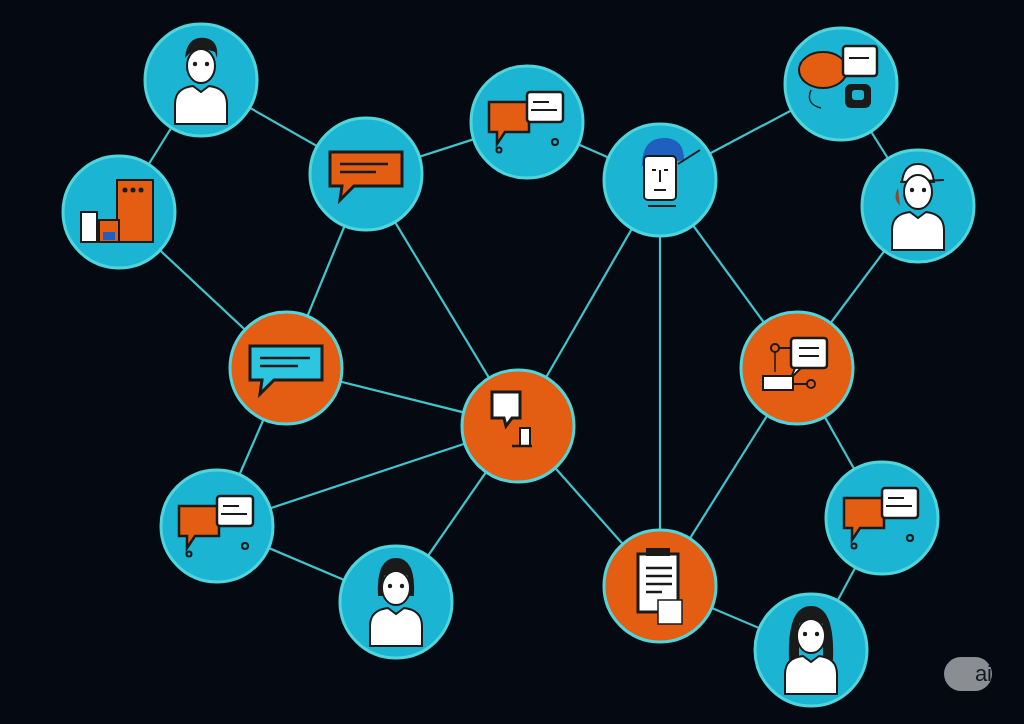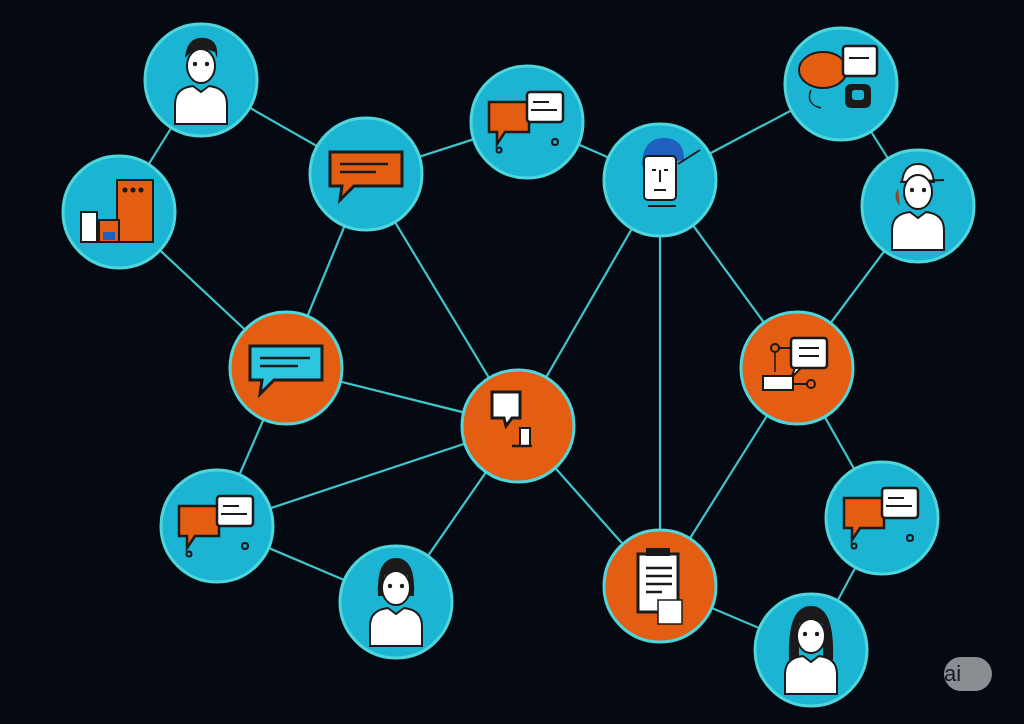--- a/index.html
+++ b/index.html
@@ -1,18 +1,18 @@
 <!DOCTYPE html>
 <html><head>
 <meta charset="utf-8">
 <style>
   html,body{margin:0;padding:0;background:#050a12;}
   body{width:1024px;height:724px;position:relative;overflow:hidden;font-family:"Liberation Sans",sans-serif;}
   svg{position:absolute;left:0;top:0;}
-  .badge{position:absolute;left:944px;top:657px;width:48px;height:34px;border-radius:17px;background:#8a8e93;color:#15191f;font-size:22px;line-height:34px;text-align:left;font-family:"Liberation Sans",sans-serif;}
+  .badge{position:absolute;left:944px;top:657px;width:48px;height:34px;border-radius:17px;background:#8a8e93;color:#15191f;font-size:22px;line-height:34px;text-align:right;font-family:"Liberation Sans",sans-serif;}
 </style>
 </head>
 <body>
 
 <svg id="net" width="1024" height="724" viewBox="0 0 1024 724">
   <g id="edges">
       <line x1="201" y1="80" x2="119" y2="212" stroke="#3fc6cc" stroke-width="2.2"></line>
       <line x1="201" y1="80" x2="366" y2="174" stroke="#3fc6cc" stroke-width="2.2"></line>
       <line x1="119" y1="212" x2="286" y2="368" stroke="#3fc6cc" stroke-width="2.2"></line>
       <line x1="366" y1="174" x2="527" y2="122" stroke="#3fc6cc" stroke-width="2.2"></line>

